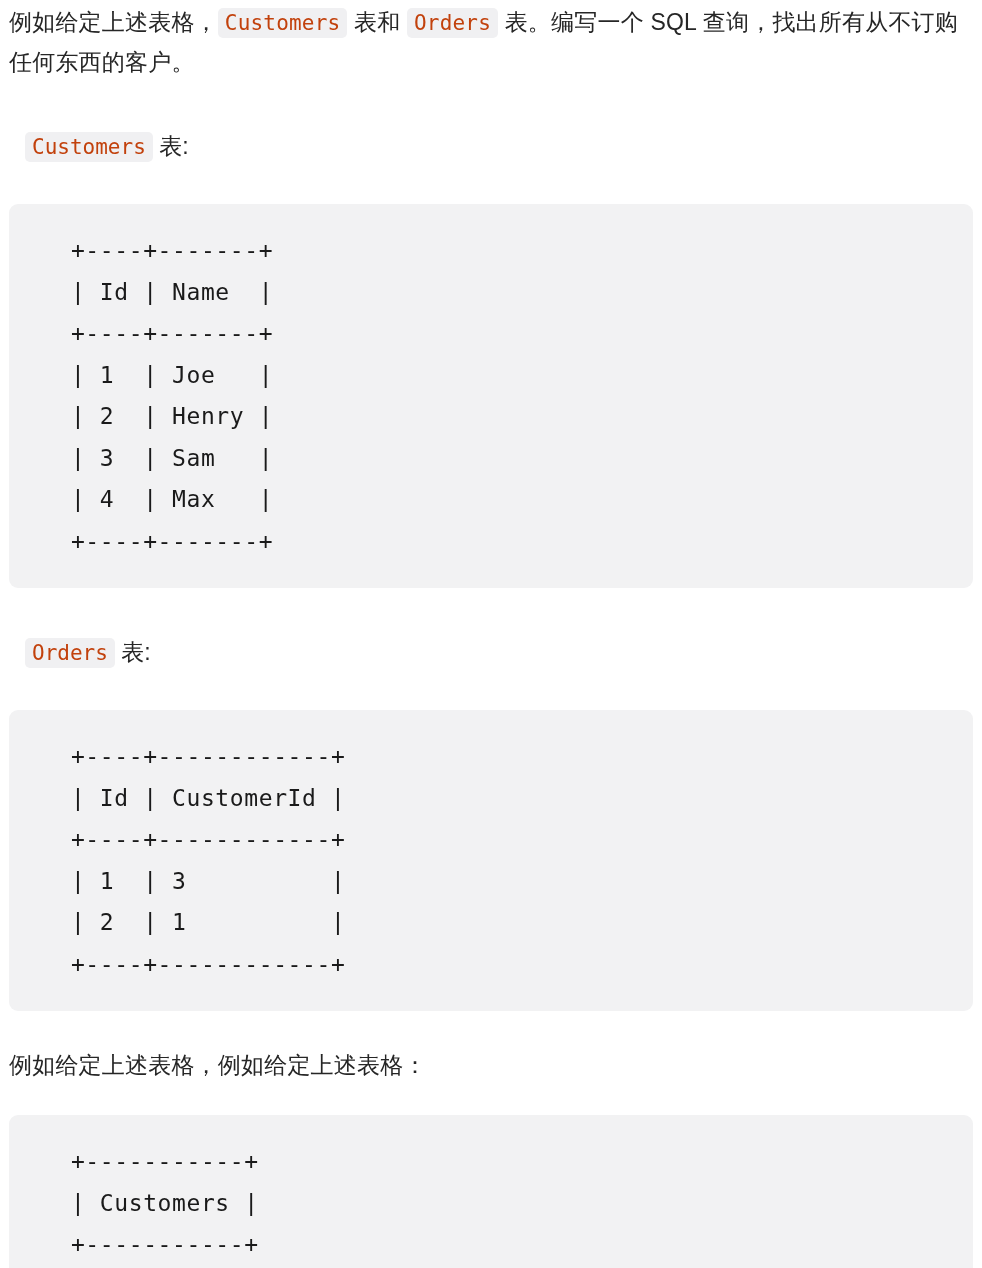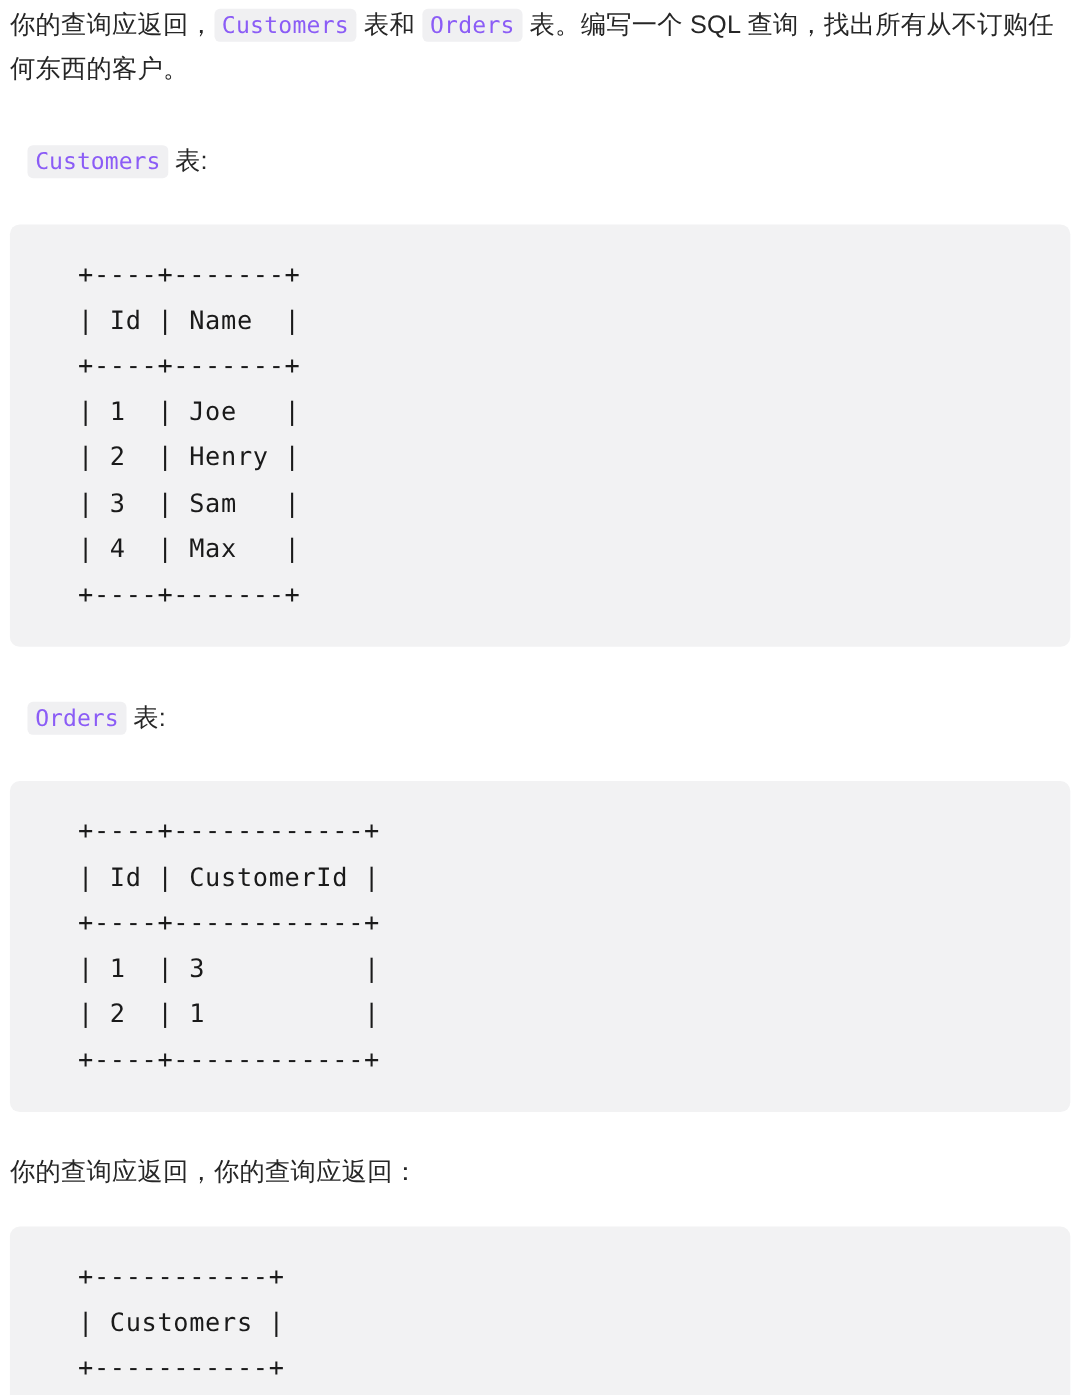--- a/index.html
+++ b/index.html
@@ -33,21 +33,21 @@
   }
   .label-line {
     margin: 16px;
     font-size: 23px;
     line-height: 36px;
     color: #262626;
   }
   code.inline {
     font-family: "DejaVu Sans Mono", "Liberation Mono", monospace;
     background: #f0f0f2;
-    color: #8b5cf6;
+    color: #c2410c;
     font-size: 21px;
     padding: 3px 7px;
     border-radius: 5px;
     line-height: 1;
     white-space: pre;
   }
   pre.codeblock {
     margin: 0;
     background: #f2f2f3;
     border-radius: 9px;
@@ -62,21 +62,21 @@
   }
   .gap-24 { height: 24px; }
   .gap-30 { height: 30px; }
   .gap-34 { height: 34px; }
 </style>
 </head>
 <body>
 
 <div class="page">
 
-  <p class="para para-intro"><span>你的查询应返回，</span><code class="inline">Customers</code><span> 表和 </span><code class="inline">Orders</code><span> 表。编写一个 SQL 查询，找出所有从不订购任何东西的客户。</span></p>
+  <p class="para para-intro"><span>例如给定上述表格，</span><code class="inline">Customers</code><span> 表和 </span><code class="inline">Orders</code><span> 表。编写一个 SQL 查询，找出所有从不订购任何东西的客户。</span></p>
 
   <div class="gap-30"></div>
 
   <p class="label-line"><code class="inline">Customers</code><span> 表:</span></p>
 
   <div class="gap-24"></div>
 
   <pre class="codeblock">  +----+-------+
   | Id | Name  |
   +----+-------+
@@ -94,21 +94,21 @@
 
   <pre class="codeblock">  +----+------------+
   | Id | CustomerId |
   +----+------------+
   | 1  | 3          |
   | 2  | 1          |
   +----+------------+</pre>
 
   <div class="gap-34"></div>
 
-  <p class="para">你的查询应返回，你的查询应返回：</p>
+  <p class="para">例如给定上述表格，例如给定上述表格：</p>
 
   <div class="gap-30"></div>
 
   <pre class="codeblock">  +-----------+
   | Customers |
   +-----------+
   | Henry     |
   | Max       |
   +-----------+</pre>
 

